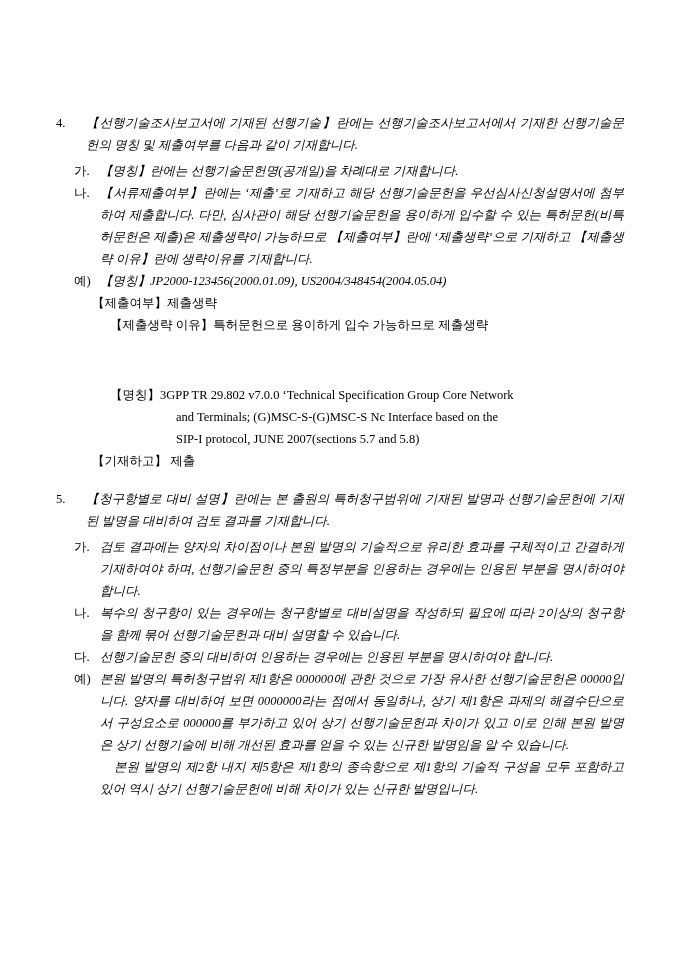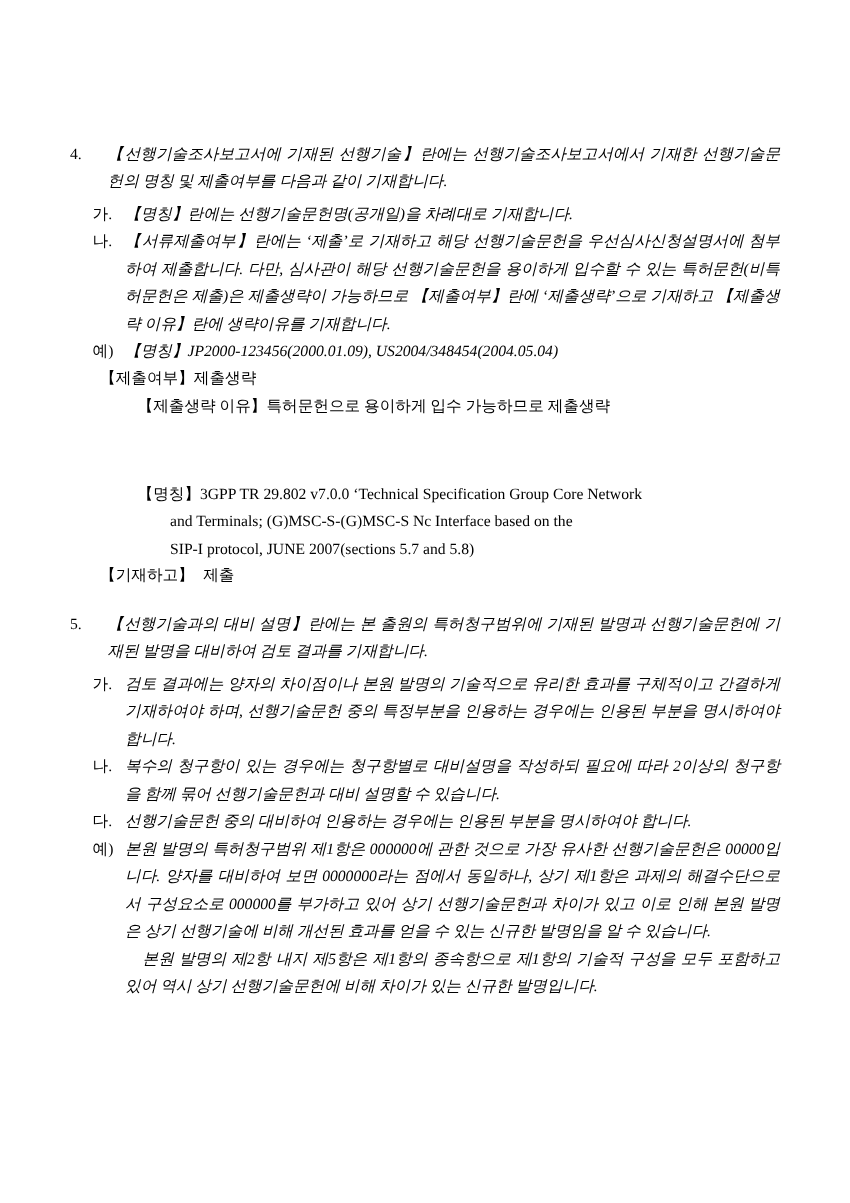--- a/index.html
+++ b/index.html
@@ -63,39 +63,38 @@
     text-justify: inter-character;
     font-style: italic;
   }
   .sub-indent-1 { margin-left: 18px; }
   .gap {
     height: 16px;
   }
   .field-line {
     font-size: 12.5px;
     line-height: 22px;
-    margin-left: 24px;
-    font-family: Liberation Mono, monospace;
+    margin-left: 36px;
   }
   .field-line-deep {
     font-size: 12.5px;
     line-height: 22px;
     margin-left: 54px;
     text-align: justify;
   }
   .ref-hang {
     position: relative;
     margin-left: 54px;
     padding-left: 0;
     font-size: 12.5px;
     line-height: 22px;
     margin-top: 48px;
   }
   .ref-cont {
-    margin-left: 80px;
+    margin-left: 120px;
     font-size: 12.5px;
     line-height: 22px;
     text-align: justify;
   }
   .para-indent {
     text-indent: 14px;
   }
 </style>
 </head>
 <body>
@@ -130,21 +129,21 @@
   </div>
   <div class="ref-cont">and Terminals; (G)MSC-S-(G)MSC-S Nc Interface based on the</div>
   <div class="ref-cont">SIP-I protocol, JUNE 2007(sections 5.7 and 5.8)</div>
 
   <div class="field-line">【기재하고】 제출</div>
 
   <div class="gap"></div>
 
   <div class="item">
     <div class="item-num">5.</div>
-    <div class="item-body">【선행기술과의 대비 설명】란에는 본 출원의 특허청구범위에 기재된 발명과 선행기술문헌에 기재된 발명을 대비하여 검토 결과를 기재합니다.</div>
+    <div class="item-body">【청구항별로 대비 설명】란에는 본 출원의 특허청구범위에 기재된 발명과 선행기술문헌에 기재된 발명을 대비하여 검토 결과를 기재합니다.</div>
   </div>
 
   <div class="sub sub-indent-1">
     <div class="sub-label">가.</div>
     <div class="sub-body">검토 결과에는 양자의 차이점이나 본원 발명의 기술적으로 유리한 효과를 구체적이고 간결하게 기재하여야 하며, 선행기술문헌 중의 특정부분을 인용하는 경우에는 인용된 부분을 명시하여야 합니다.</div>
   </div>
 
   <div class="sub sub-indent-1">
     <div class="sub-label">나.</div>
     <div class="sub-body">복수의 청구항이 있는 경우에는 청구항별로 대비설명을 작성하되 필요에 따라 2이상의 청구항을 함께 묶어 선행기술문헌과 대비 설명할 수 있습니다.</div>

